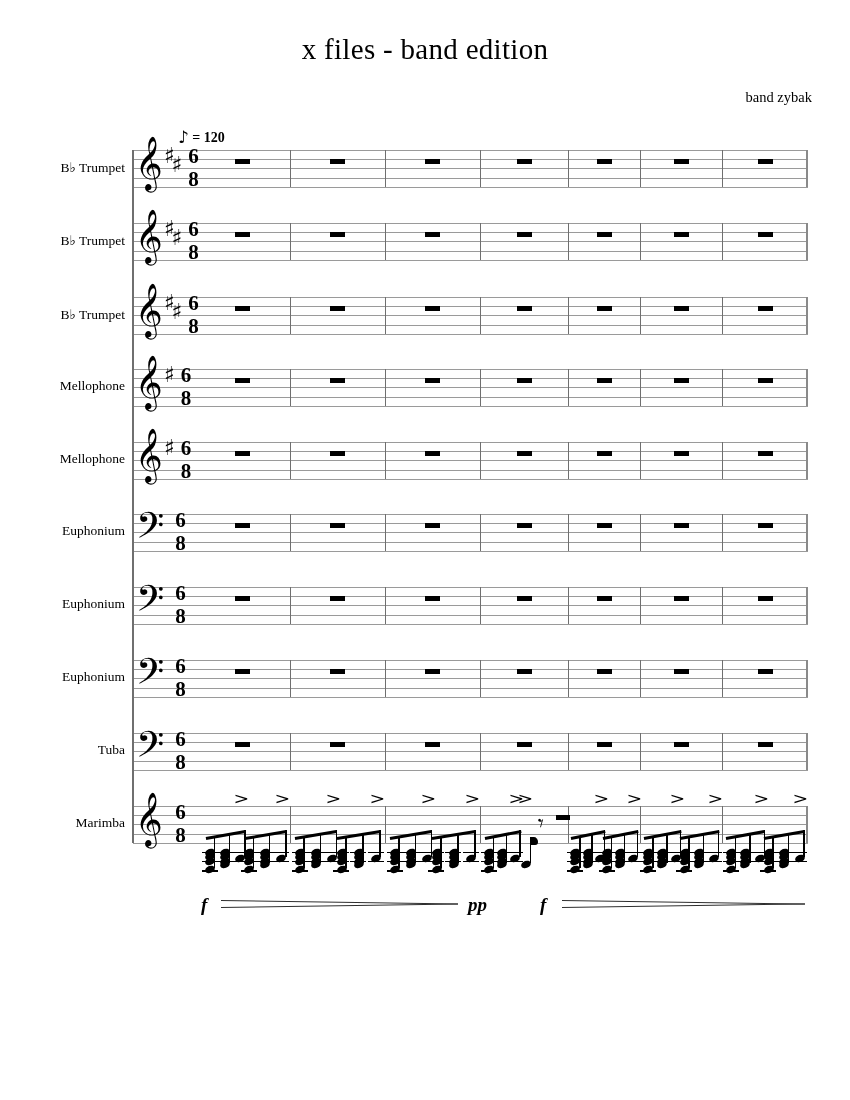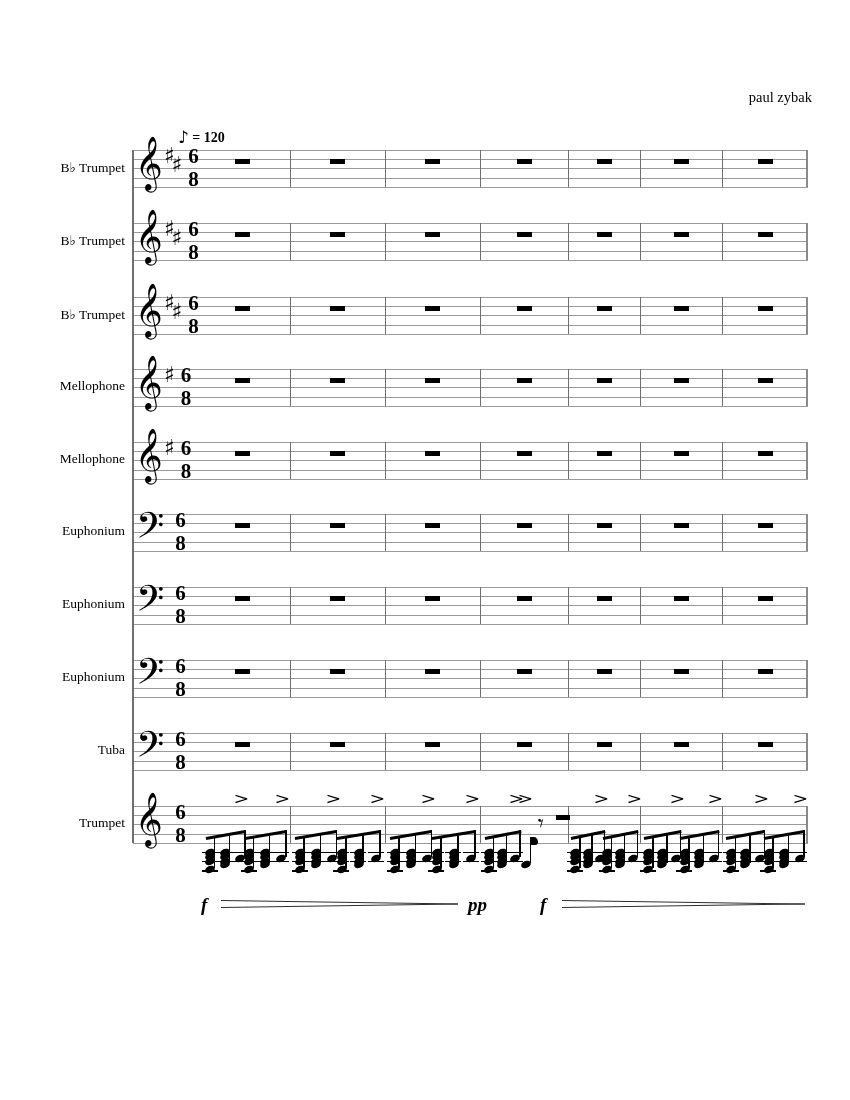--- a/index.html
+++ b/index.html
@@ -173,38 +173,39 @@
     height: 8px;
     background: #000;
     border-radius: 0 60% 40% 0;
   }
 </style>
 </head>
 <body>
 
 <div id="sheet">
 
-  <div class="composer">paul zybak</div>
+  <div class="title">x files - band edition</div>
+  <div class="composer">band zybak</div>
 
   <div class="tempo">
     <span class="tnote">♪</span>
     <span>= 120</span>
   </div>
 
   <div id="staff-area">
       <div class="inst-label" style="right: 725px; top: 159.4px;">B♭ Trumpet</div>
       <div class="inst-label" style="right: 725px; top: 232.4px;">B♭ Trumpet</div>
       <div class="inst-label" style="right: 725px; top: 306.4px;">B♭ Trumpet</div>
       <div class="inst-label" style="right: 725px; top: 378.4px;">Mellophone</div>
       <div class="inst-label" style="right: 725px; top: 451.4px;">Mellophone</div>
       <div class="inst-label" style="right: 725px; top: 523.4px;">Euphonium</div>
       <div class="inst-label" style="right: 725px; top: 596.4px;">Euphonium</div>
       <div class="inst-label" style="right: 725px; top: 669.4px;">Euphonium</div>
       <div class="inst-label" style="right: 725px; top: 742.4px;">Tuba</div>
-      <div class="inst-label" style="right: 725px; top: 815.4px;">Trumpet</div>
+      <div class="inst-label" style="right: 725px; top: 815.4px;">Marimba</div>
       <div class="staff-line" style="left: 133px; width: 675px; top: 150px;"></div>
       <div class="staff-line" style="left: 133px; width: 675px; top: 159.2px;"></div>
       <div class="staff-line" style="left: 133px; width: 675px; top: 168.4px;"></div>
       <div class="staff-line" style="left: 133px; width: 675px; top: 177.6px;"></div>
       <div class="staff-line" style="left: 133px; width: 675px; top: 186.8px;"></div>
       <div class="barline" style="left: 290px; top: 150px; height: 36.8px;"></div>
       <div class="barline" style="left: 385px; top: 150px; height: 36.8px;"></div>
       <div class="barline" style="left: 480px; top: 150px; height: 36.8px;"></div>
       <div class="barline" style="left: 568px; top: 150px; height: 36.8px;"></div>
       <div class="barline" style="left: 640px; top: 150px; height: 36.8px;"></div>

